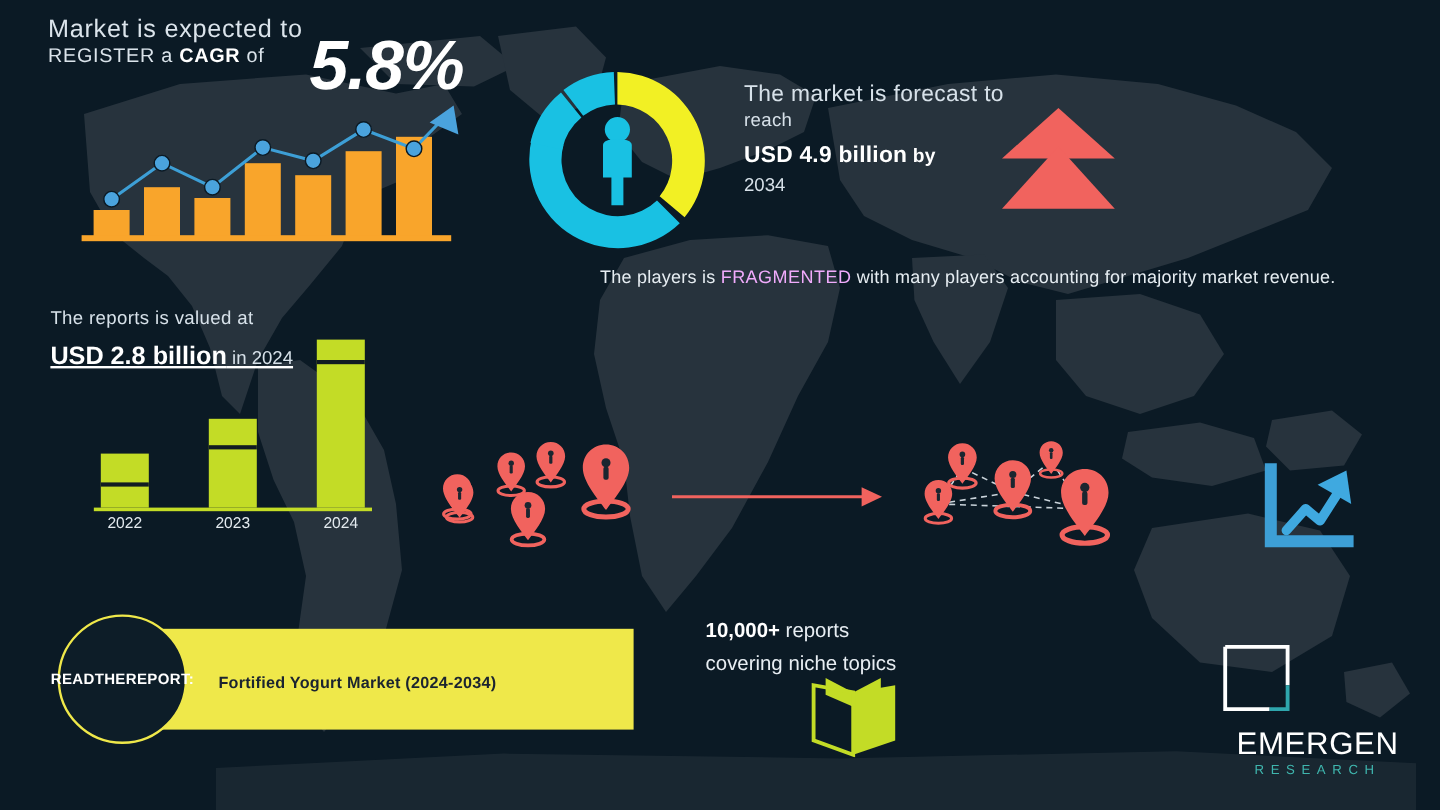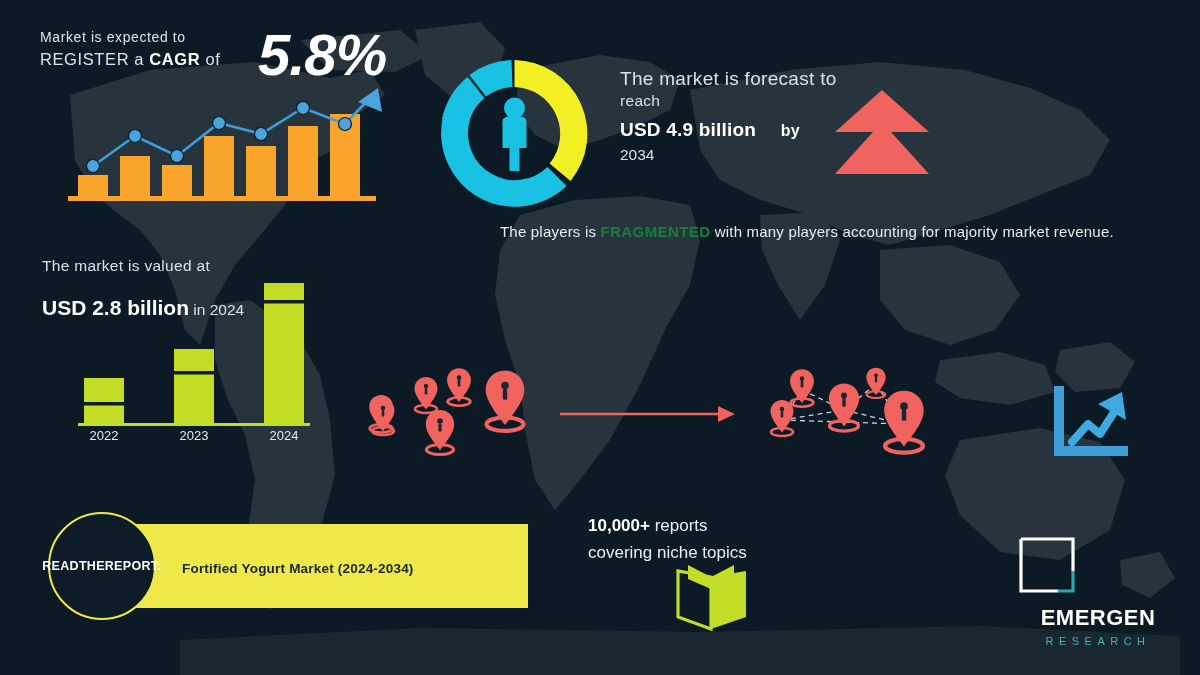--- a/index.html
+++ b/index.html
@@ -5,49 +5,49 @@
   html,body{margin:0;padding:0;background:#0b1a25;}
   body{font-family:"Liberation Sans",sans-serif;}
   #canvas{
     position:relative;width:1200px;height:675px;overflow:hidden;
     background:#0b1a25;
   }
   .abs{position:absolute;}
   
   #worldmap{position:absolute;left:0;top:0;width:1200px;height:675px;}
   #cagr-block{left:40px;top:14px;width:400px;}
-  #cagr-line1{font-size:14px;letter-spacing:.6px;color:#dbe4eb;line-height:22px;margin-top:12px;}
+  #cagr-line1{font-size:21px;letter-spacing:.6px;color:#dbe4eb;line-height:22px;}
   #cagr-line2{font-size:16.5px;letter-spacing:.6px;color:#dbe4eb;line-height:22px;}
   #cagr-line2 b{color:#ffffff;font-weight:700;}
   #cagr-value{position:absolute;left:218px;top:12px;font-size:58px;font-weight:700;
      color:#ffffff;letter-spacing:-1px;line-height:58px;font-style:italic;}
   #forecast-block{left:620px;top:68px;width:240px;}
   #forecast-l1{font-size:19px;color:#d7e1e9;line-height:22px;letter-spacing:.3px;}
   #forecast-l2{font-size:19px;font-weight:700;color:#ffffff;line-height:27px;letter-spacing:.2px;margin-top:4px;}
-  #forecast-l2 .by{font-size:16px;font-weight:700;padding-left:20px;}
+  #forecast-l2 .by{font-size:16px;font-weight:700;}
   #forecast-l3{font-size:15.5px;color:#d7e1e9;line-height:22px;}
   #frag-block{left:500px;top:219px;width:640px;font-size:15px;color:#e6edf2;line-height:25px;letter-spacing:.2px;}
-  #frag-block .hl{color:#15803d;font-weight:700;letter-spacing:.4px;}
+  #frag-block .hl{color:#f0abfc;font-weight:400;letter-spacing:.4px;}
   #valued-block{left:42px;top:255px;width:300px;}
   #valued-l1{font-size:15.5px;color:#d7e1e9;line-height:22px;letter-spacing:.3px;}
-  #valued-l2{font-size:21px;font-weight:700;color:#ffffff;line-height:30px;margin-top:16px;}
+  #valued-l2{font-size:21px;font-weight:700;color:#ffffff;line-height:30px;margin-top:5px;text-decoration:underline;}
   #valued-l2 .small{font-size:15.5px;font-weight:400;color:#d7e1e9;}
   #reports-block{left:588px;top:512px;width:240px;font-size:17px;color:#e8eef3;line-height:27px;}
   #reports-block b{font-weight:700;color:#ffffff;}
   
   #badge-bar{left:100px;top:524px;width:428px;height:84px;background:#efe84a;}
   #badge-circle{left:48px;top:512px;width:108px;height:108px;border-radius:50%;
      background:#0d1d28;border:2.5px solid #efe84a;box-sizing:border-box;
      display:flex;flex-direction:row;align-items:center;justify-content:center;}
   #badge-circle span{font-size:12.5px;font-weight:700;color:#ffffff;line-height:17px;letter-spacing:.3px;}
   #badge-title{left:163px;top:561px;font-size:13.5px;font-weight:700;color:#1b2430;letter-spacing:.2px;margin-left:19px;}
   
   #logo{left:1018px;top:536px;width:160px;}
   #logo-square{position:relative;width:58px;height:58px;margin:0 auto;}
-  #logo-name{margin-top:6px;text-align:center;font-size:22px;font-weight:700;color:#ffffff;letter-spacing:.5px;line-height:28px;}
+  #logo-name{margin-top:6px;text-align:center;font-size:26px;font-weight:400;color:#ffffff;letter-spacing:.5px;line-height:28px;}
   #logo-sub{text-align:center;font-size:11px;color:#3fb6ae;letter-spacing:5.5px;line-height:16px;margin-top:1px;}
 </style>
 </head>
 <body>
 
 <div id="canvas">
 
   <svg id="worldmap" viewBox="0 0 1200 675" preserveAspectRatio="none">
     <rect x="0" y="0" width="1200" height="675" fill="#0b1a25"></rect>
     <g fill="#27333d">
@@ -145,21 +145,21 @@
   </div>
 
   <svg class="abs" style="left:832px;top:88px;" width="100" height="88" viewBox="0 0 100 88">
     <polygon points="50,2 97,44 3,44" fill="#f1635e"></polygon>
     <polygon points="50,34 97,86 3,86" fill="#f1635e"></polygon>
   </svg>
 
   <div class="abs" id="frag-block"><span>The players is </span><span class="hl">FRAGMENTED</span><span> with many players accounting for majority market revenue.</span></div>
 
   <div class="abs" id="valued-block">
-    <div id="valued-l1">The market is valued at</div>
+    <div id="valued-l1">The reports is valued at</div>
     <div id="valued-l2"><span>USD 2.8 billion</span><span class="small"> in 2024</span></div>
   </div>
 
   <svg class="abs" style="left:78px;top:278px;" width="232" height="165" viewBox="0 0 232 165">
     <g>
       <rect x="6" y="100" width="40" height="45" fill="#c3dc26"></rect>
       <rect x="6" y="124" width="40" height="3.5" fill="#111c22"></rect>
       <rect x="96" y="71" width="40" height="74" fill="#c3dc26"></rect>
       <rect x="96" y="93" width="40" height="3.5" fill="#111c22"></rect>
       <rect x="186" y="5" width="40" height="140" fill="#c3dc26"></rect>

